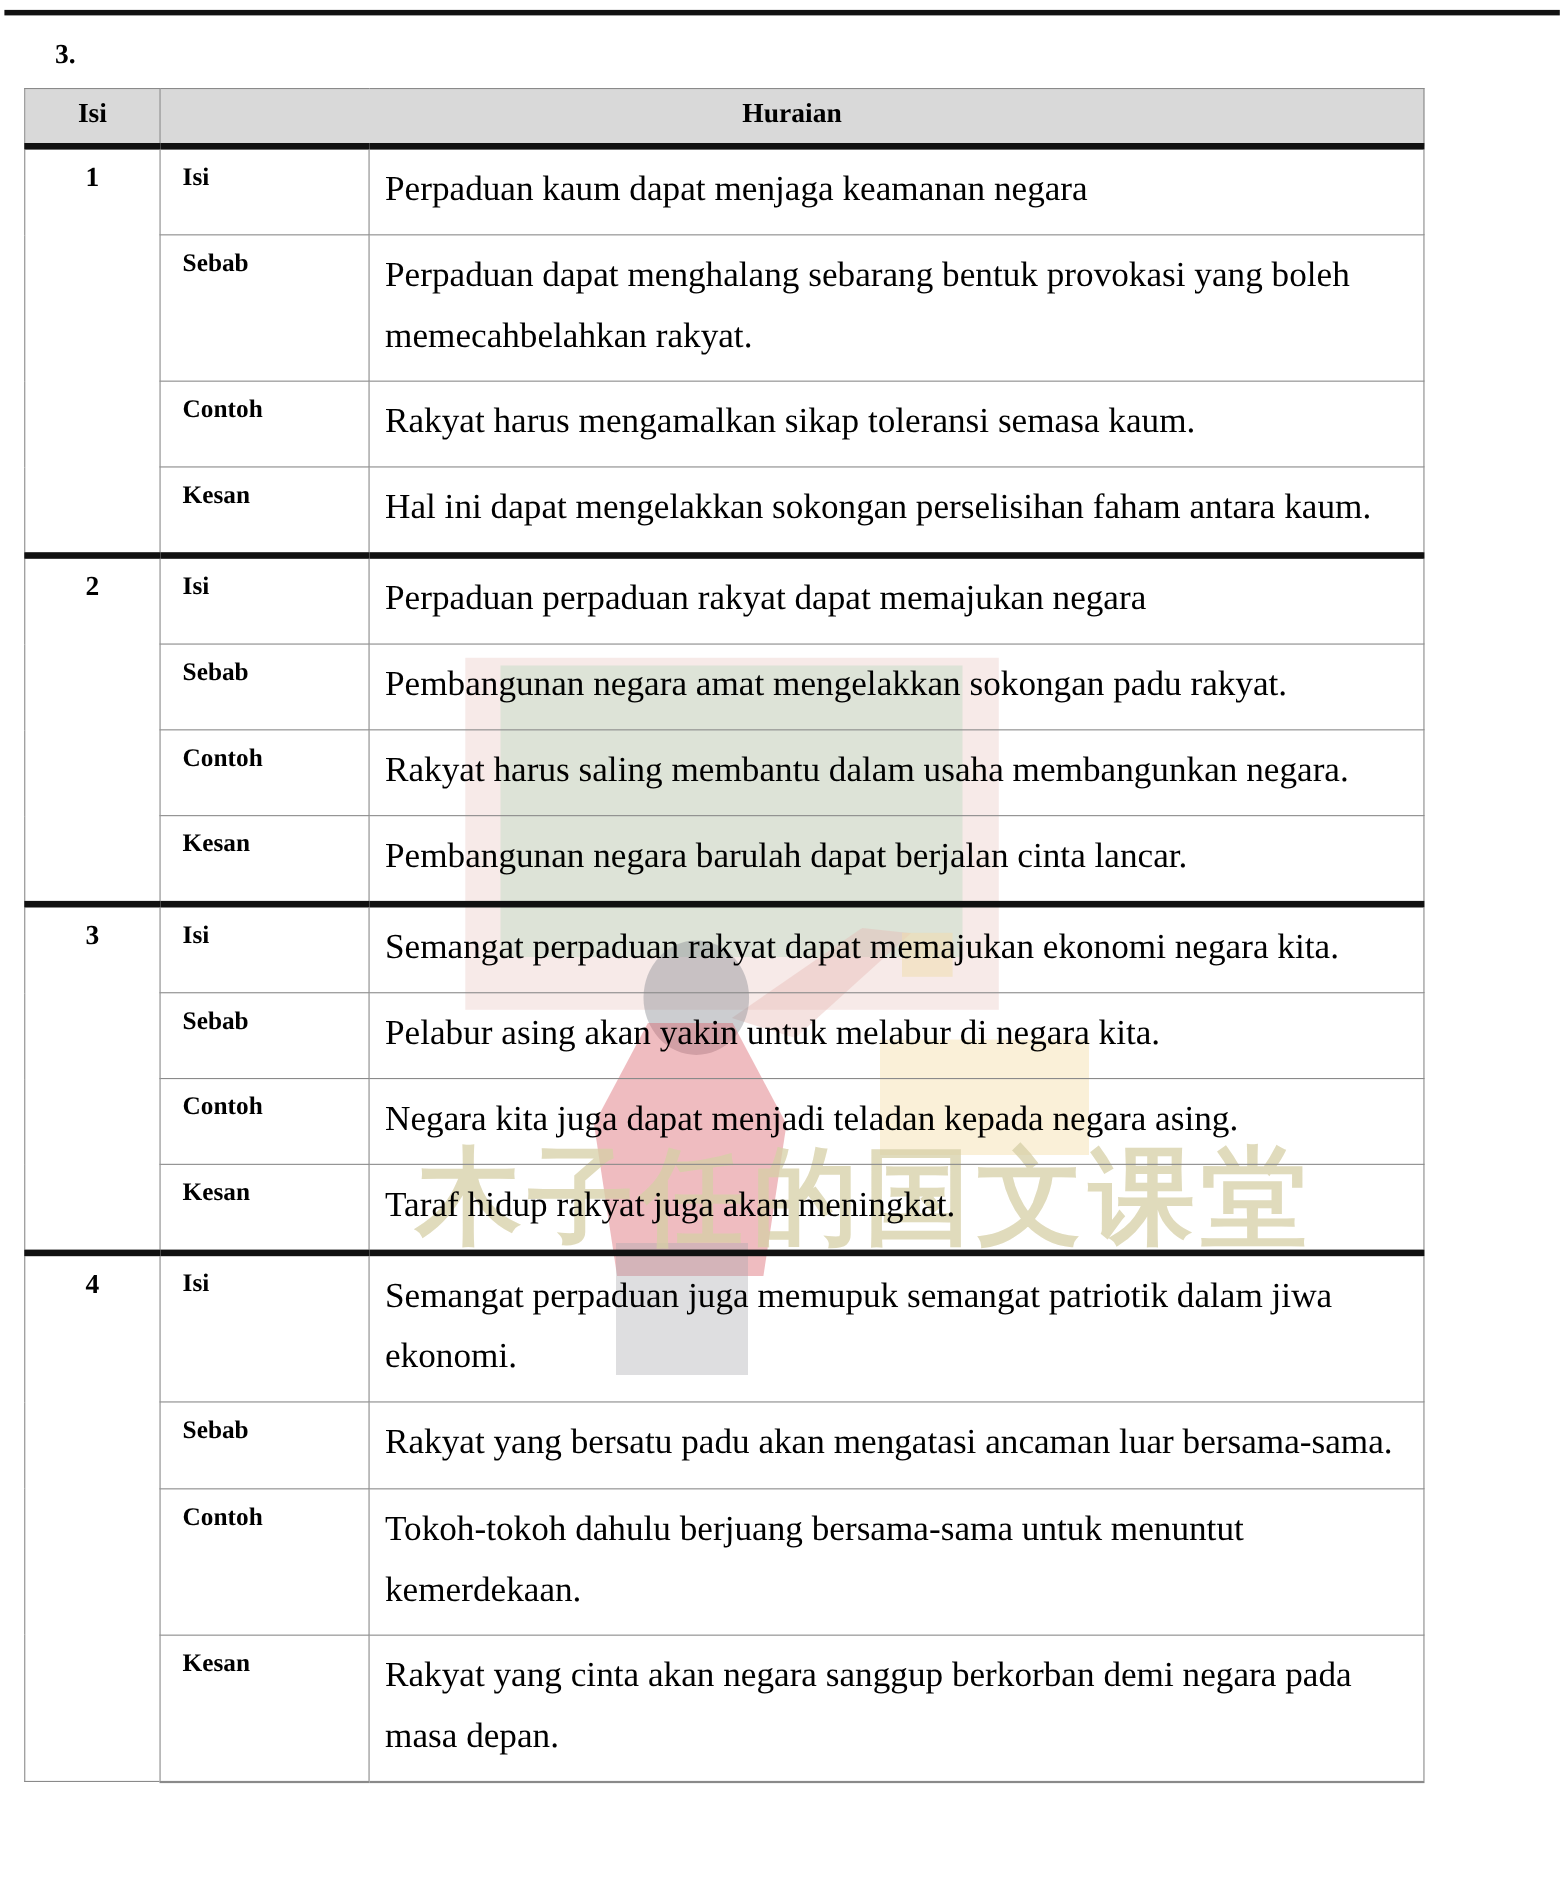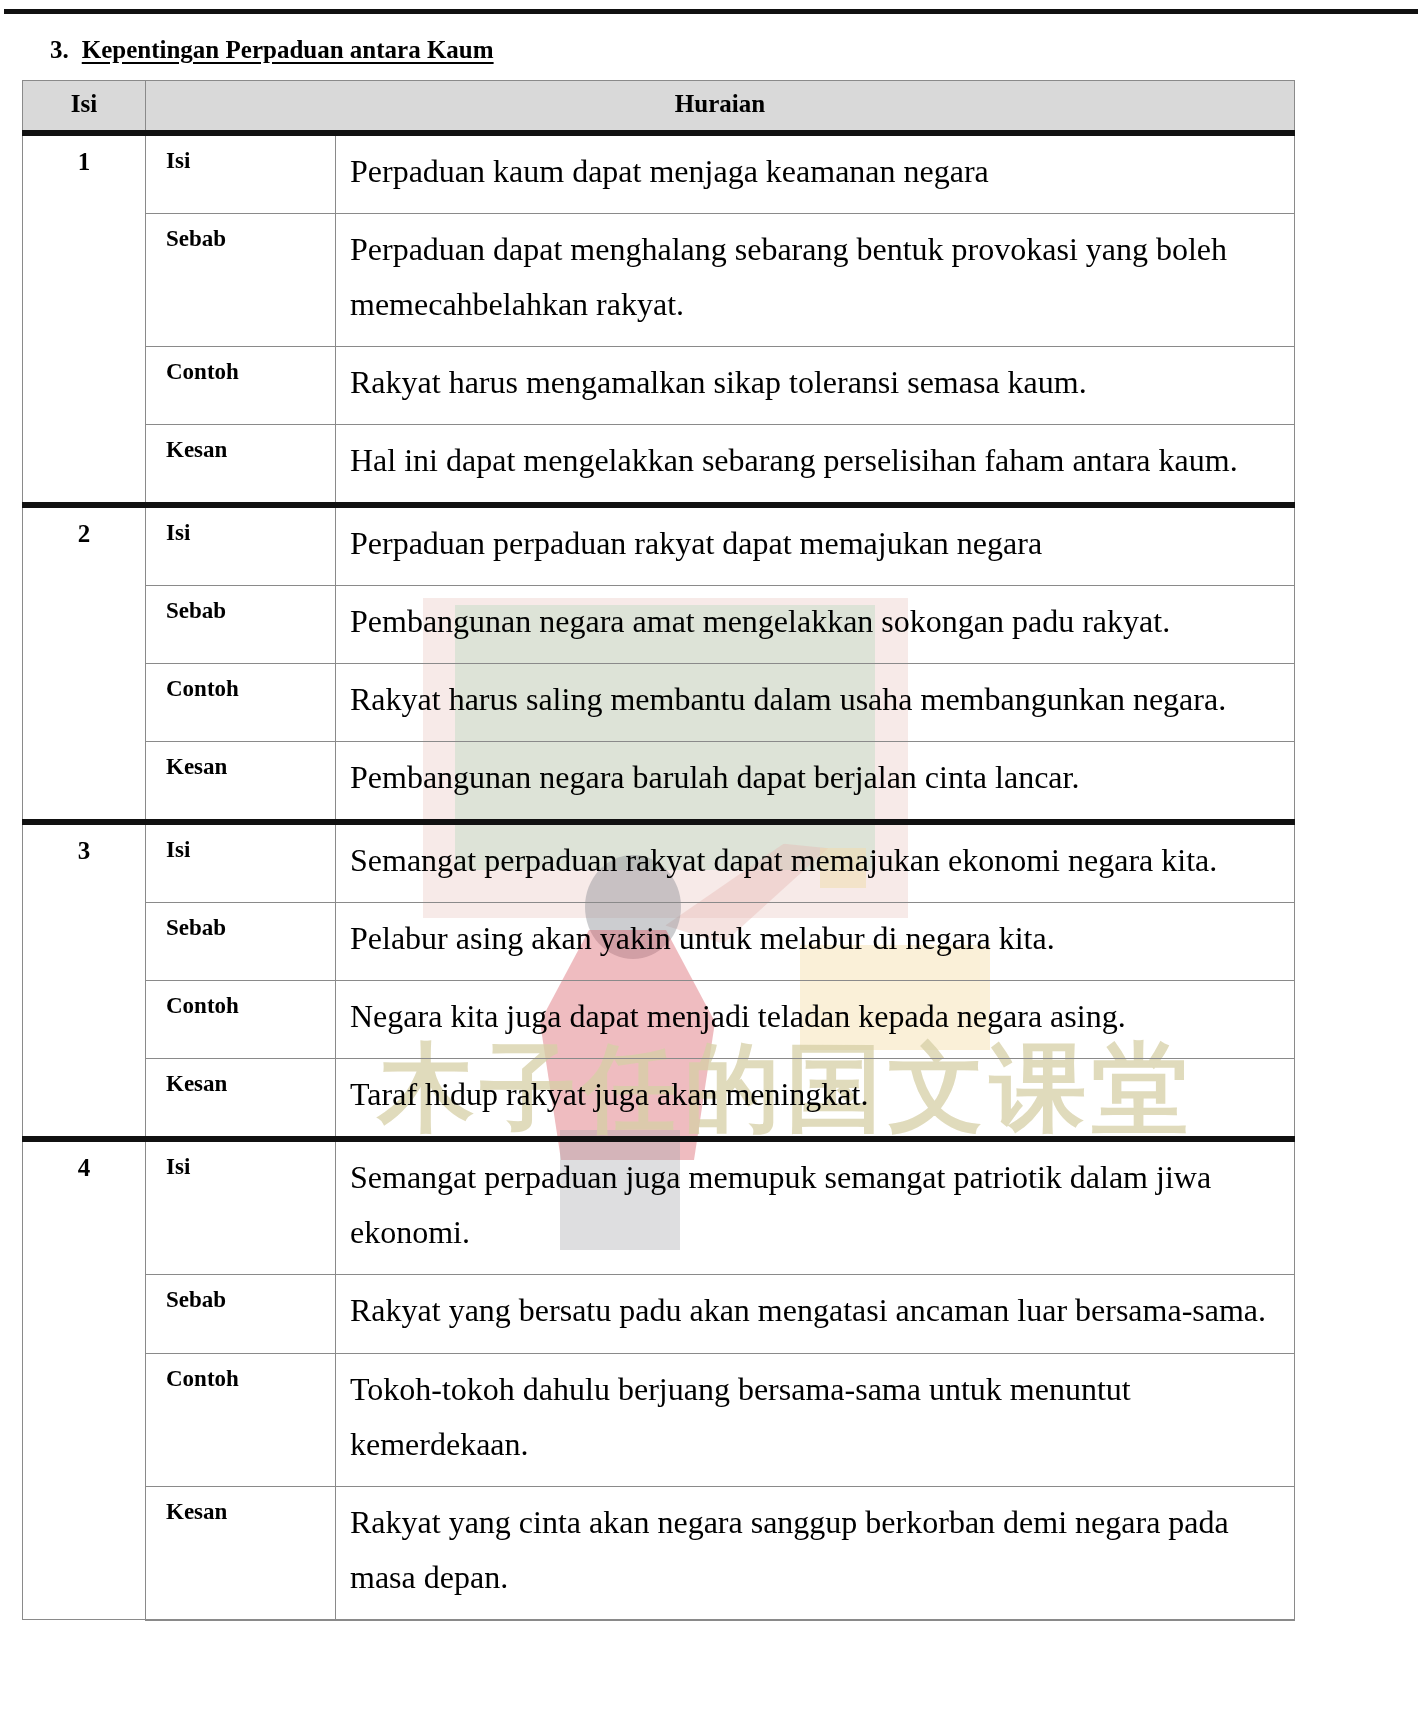--- a/index.html
+++ b/index.html
@@ -207,21 +207,20 @@
   <div class="wm-figure-leg"></div>
   <div class="wm-cn-text">木子任的国文课堂</div>
 </div>
 
 <div class="page">
 
   <div class="title-rule"></div>
 
   <div class="section-heading">
     <span class="num">3.</span>
-    <span class="txt">Kepentingan Perpaduan antara Kaum</span>
   </div>
 
   <table class="main-table">
     <colgroup>
       <col class="c-no">
       <col class="c-label">
       <col class="c-desc">
     </colgroup>
     <thead>
       <tr>
@@ -239,21 +238,21 @@
       <tr>
         <td class="label-cell">Sebab</td>
         <td class="desc-cell">Perpaduan dapat menghalang sebarang bentuk provokasi yang boleh memecahbelahkan rakyat.</td>
       </tr>
       <tr>
         <td class="label-cell">Contoh</td>
         <td class="desc-cell">Rakyat harus mengamalkan sikap toleransi semasa kaum.</td>
       </tr>
       <tr>
         <td class="label-cell">Kesan</td>
-        <td class="desc-cell">Hal ini dapat mengelakkan sebarang perselisihan faham antara kaum.</td>
+        <td class="desc-cell">Hal ini dapat mengelakkan sokongan perselisihan faham antara kaum.</td>
       </tr>
 
       <tr class="block-start">
         <td class="no-cell" rowspan="4">2</td>
         <td class="label-cell">Isi</td>
         <td class="desc-cell">Perpaduan perpaduan rakyat dapat memajukan negara</td>
       </tr>
       <tr>
         <td class="label-cell">Sebab</td>
         <td class="desc-cell">Pembangunan negara amat mengelakkan sokongan padu rakyat.</td>

